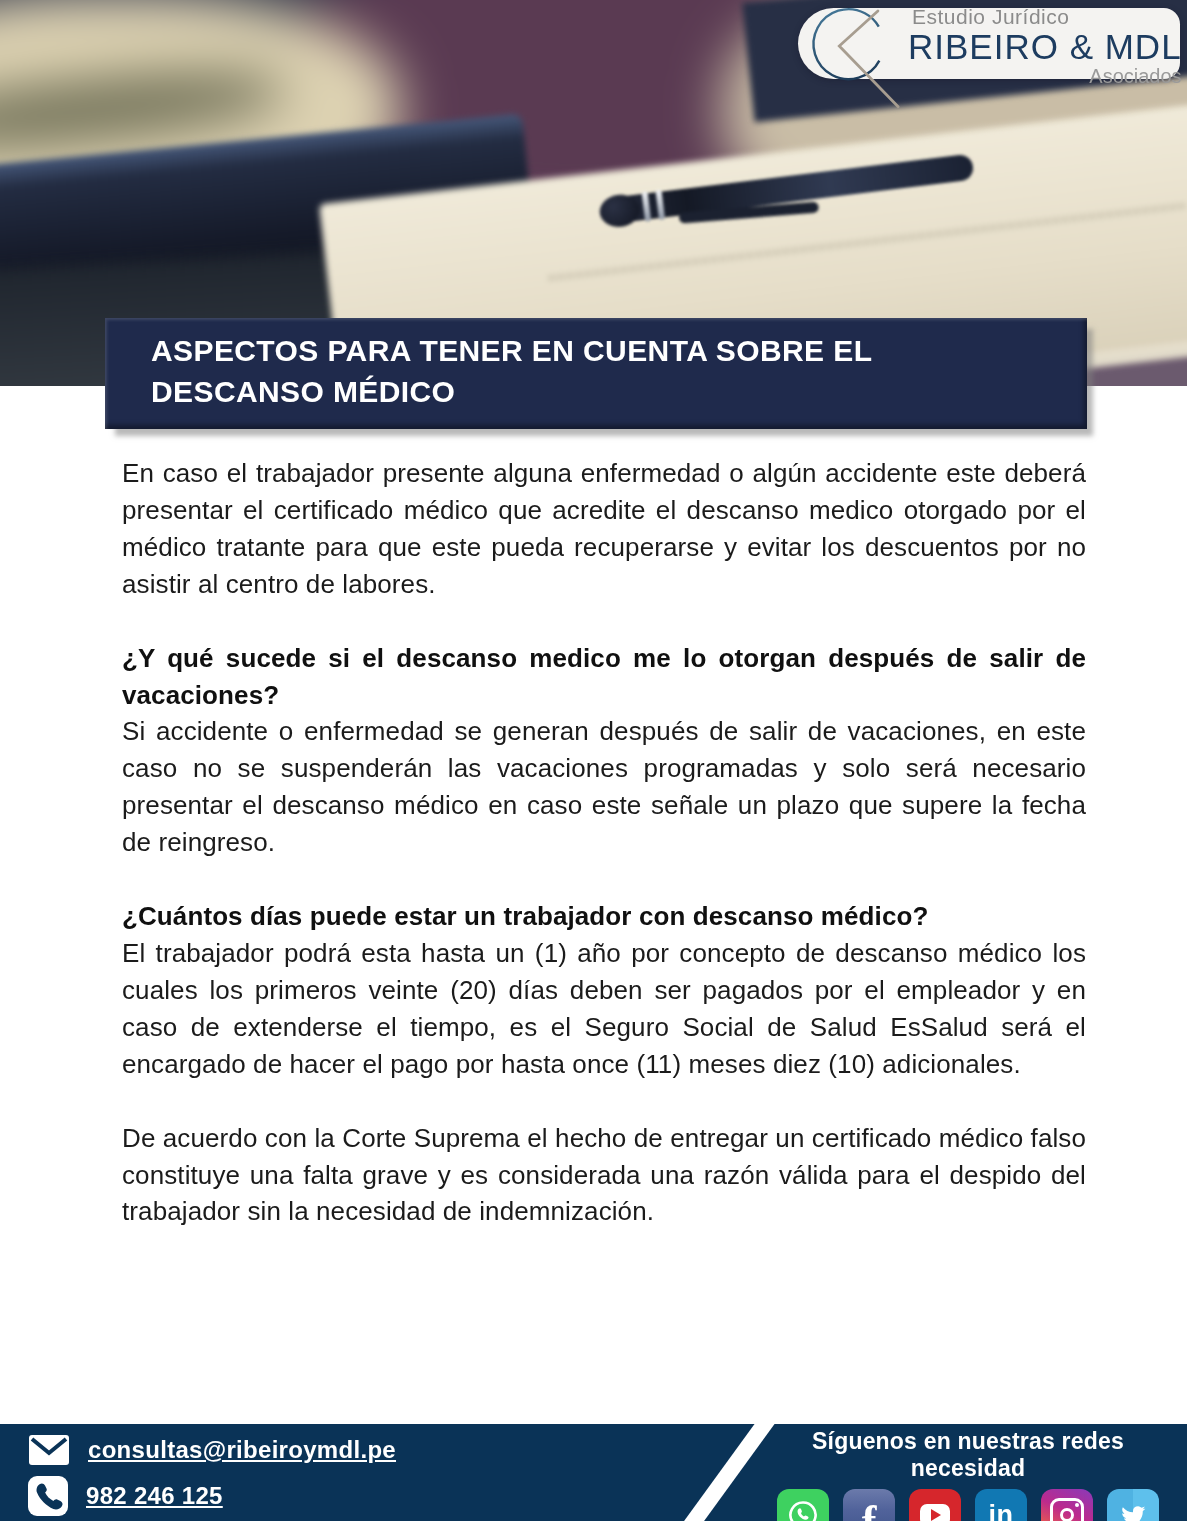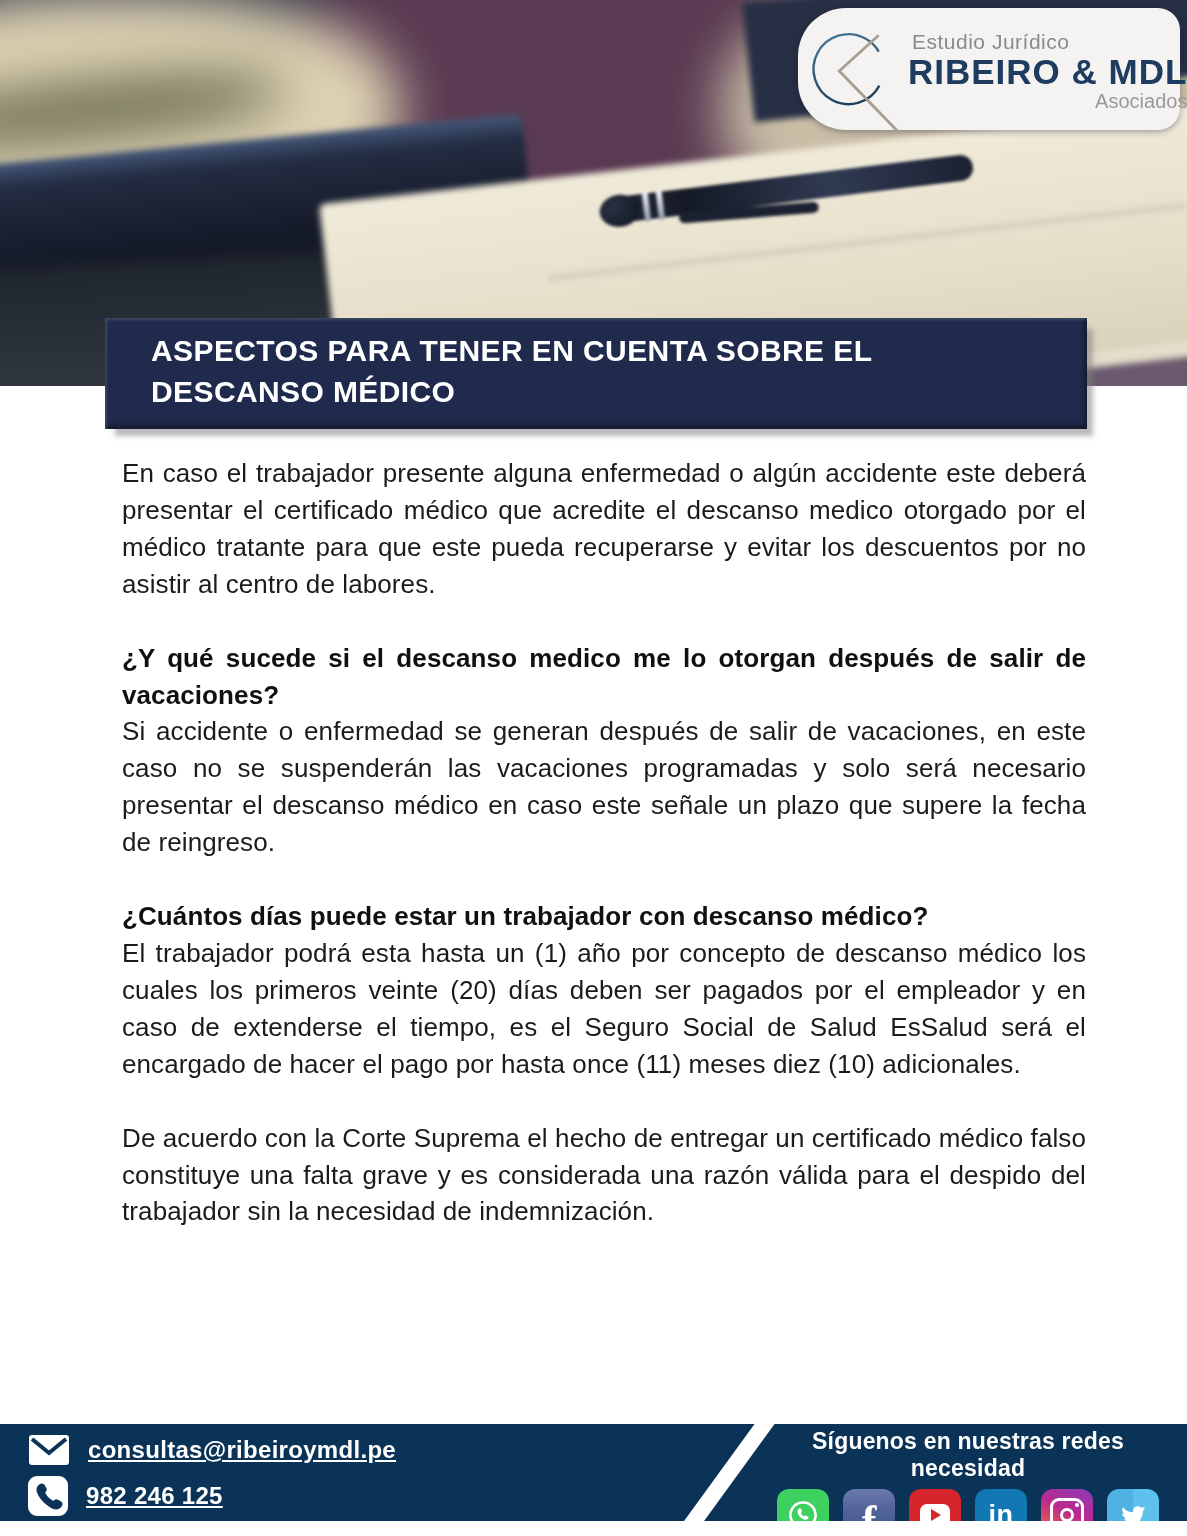--- a/index.html
+++ b/index.html
@@ -86,29 +86,29 @@
     background: linear-gradient(180deg,#f0f2f5,#8e97a6);
   }
   .pen-ring1 { left:44px; } .pen-ring2 { left:58px; }
   .pen-clip {
     position:absolute; left:78px; top:34px; width:140px; height:11px; border-radius:6px;
     background:#1b2130; transform: rotate(2.5deg);
   }
 
   
   .logo-pill {
-    position:absolute; z-index:6; top:8px; right:7px; width:382px; height:122px;
+    position:absolute; z-index:6; top:8px; right:7px; width:382px; height:71px;
     background:#f4f3f1; border-radius:48px 22px 22px 48px;
     display:flex; align-items:center; gap:8px; padding:6px 14px 6px 10px;
     box-shadow: 0 2px 6px rgba(20,20,40,.35);
   }
   .logo-mark { flex:0 0 auto; width:92px; height:96px; overflow:visible; margin-top:4px; }
   .logo-text { flex:1; display:flex; flex-direction:column; line-height:1; }
   .logo-tagline { color:#8b8b8b; font-size:21px; letter-spacing:.5px; margin:4px 0 2px 4px; }
-  .logo-name { color:#1d3c60; font-size:35px; font-weight:700; letter-spacing:1px; white-space:nowrap; }
+  .logo-name { color:#1d3c60; font-size:35px; font-weight:400; letter-spacing:1px; white-space:nowrap; }
   .logo-sub { color:#9a9a9a; font-size:20px; text-align:right; margin-top:2px; }
 
   
   .title-banner {
     position:absolute; z-index:7; left:105px; top:318px; width:982px; min-height:104px;
     background:#1f2a4c;
     box-shadow: 8px 9px 5px -2px rgba(128,128,128,.55),
                 inset 2px 2px 3px rgba(255,255,255,.14),
                 inset -3px -4px 5px rgba(0,0,0,.38);
     display:flex; align-items:center; justify-content:center;

